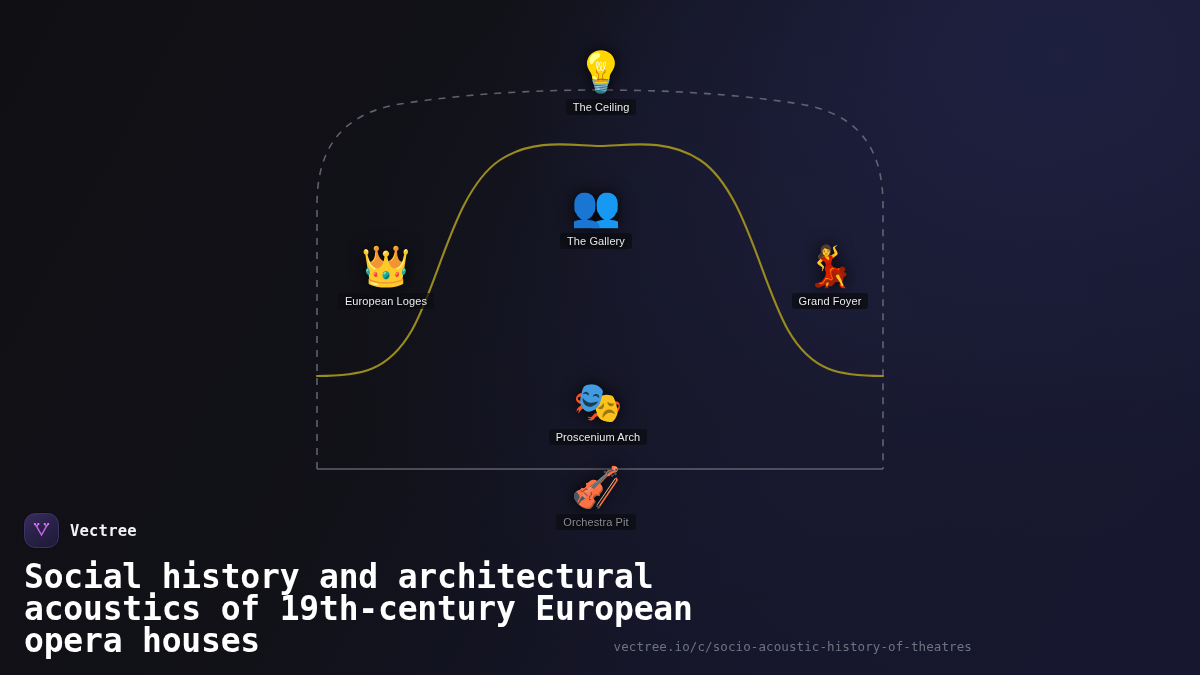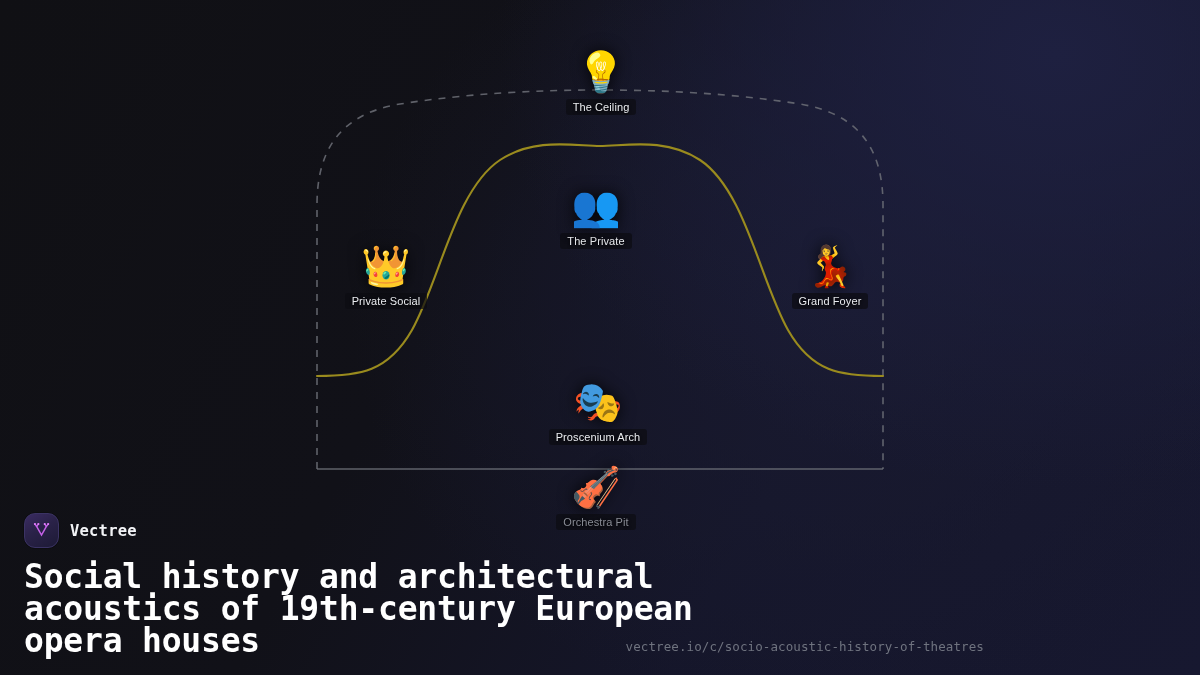--- a/index.html
+++ b/index.html
@@ -99,21 +99,21 @@
     font-weight: bold;
     line-height: 32px;
     color: #ffffff;
     letter-spacing: -0.2px;
     max-width: 760px;
     white-space: pre-line;
     margin-top: 12px;
   }
   #url {
     position: absolute;
-    right: 12px;
+    right: 24px;
     bottom: 21px;
     font-family: "DejaVu Sans Mono", monospace;
     font-size: 12.5px;
     color: #6f737f;
     letter-spacing: 0.1px;
   }
 </style>
 </head>
 <body>
 
@@ -142,26 +142,26 @@
     </svg>
   </div>
 
   <div class="node" id="node-ceiling" style="left:601px; top:52px;">
     <span class="emoji">💡</span>
     <span class="node-label">The Ceiling</span>
   </div>
 
   <div class="node" id="node-gallery" style="left:596px; top:186px;">
     <span class="emoji">👥</span>
-    <span class="node-label">The Private</span>
+    <span class="node-label">The Gallery</span>
   </div>
 
   <div class="node" id="node-loges" style="left:386px; top:246px;">
     <span class="emoji">👑</span>
-    <span class="node-label">Private Social</span>
+    <span class="node-label">European Loges</span>
   </div>
 
   <div class="node" id="node-foyer" style="left:830px; top:246px;">
     <span class="emoji">💃</span>
     <span class="node-label">Grand Foyer</span>
   </div>
 
   <div class="node" id="node-proscenium" style="left:598px; top:382px;">
     <span class="emoji">🎭</span>
     <span class="node-label">Proscenium Arch</span>

